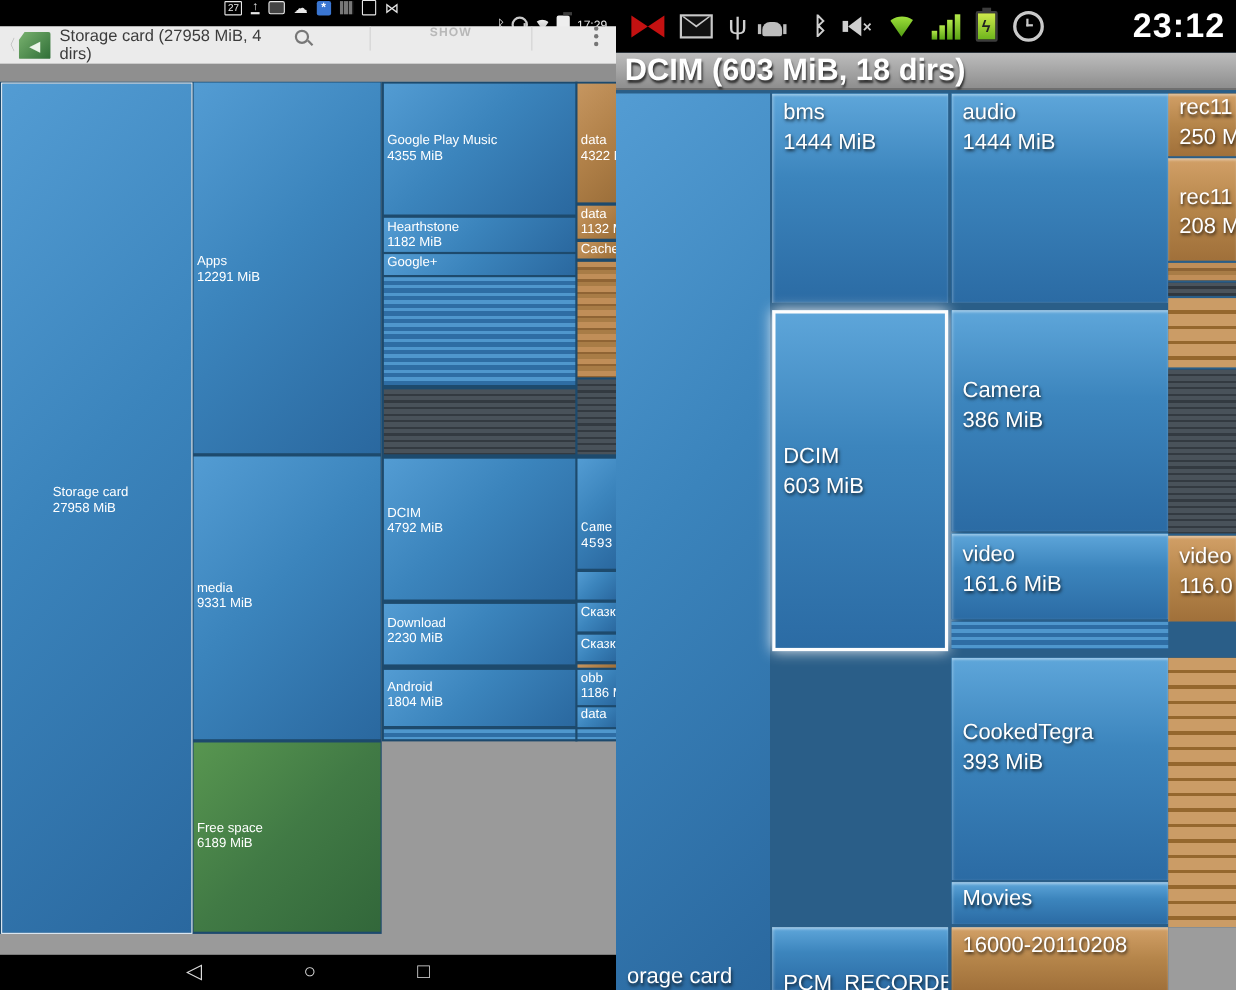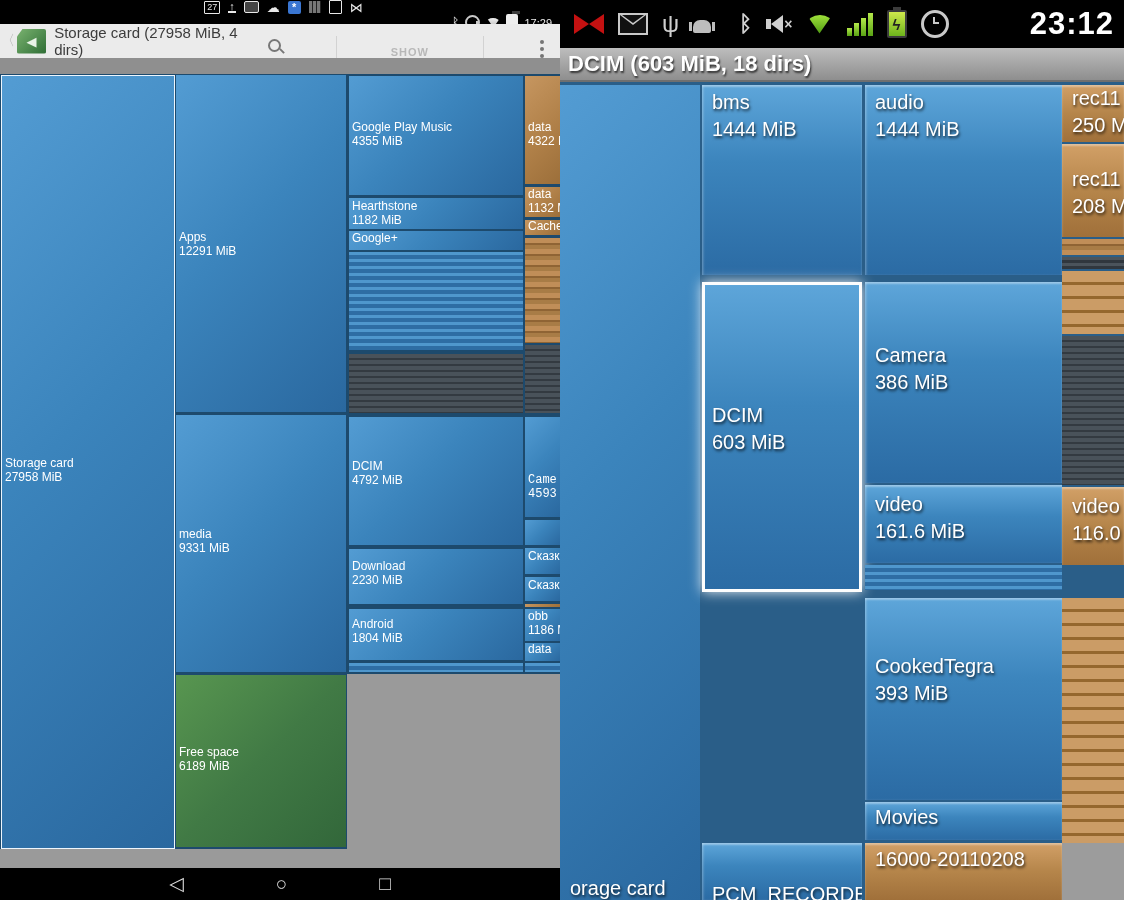--- a/index.html
+++ b/index.html
@@ -20,21 +20,21 @@
   .clip-ic{width:11px;height:12px;border:1px solid #e8e8e8;border-radius:1px;}
   .glyph13{font-size:13px;line-height:13px;}
   .appbar{position:absolute;left:0;top:24px;width:560px;height:34px;background:#ebebeb;
           display:flex;align-items:center;color:#3c3c3c;}
   .backchev{color:#b5b5b5;font-size:14px;padding:0 2px 0 1px;}
   .appicon{width:30px;height:25px;margin-right:8px;position:relative;border-radius:2px;
            background:linear-gradient(135deg,#79b26f,#2f6e36);
            clip-path:polygon(0 32%,20% 0,100% 0,100% 100%,0 100%);
            display:flex;align-items:center;justify-content:center;color:#eaf4e8;font-size:13px;}
   .appbar-title{font-size:15px;}
-  .appbar-right{margin-left:auto;display:flex;align-items:flex-end;height:100%;gap:41px;}
+  .appbar-right{margin-left:auto;display:flex;align-items:flex-start;height:100%;gap:41px;}
   .search-ic{position:relative;width:22px;height:22px;margin-right:8px;}
   .search-ic .lens{position:absolute;left:3px;top:3px;width:9px;height:9px;border:2px solid #777;border-radius:50%;}
   .search-ic .handle{position:absolute;left:14px;top:14px;width:6px;height:2px;background:#777;transform:rotate(45deg);}
   .ab-divider{width:1px;height:22px;background:#d2d2d2;}
   .show-btn{font-size:11px;color:#b8b8b8;letter-spacing:1px;padding:0 13px;font-weight:bold;}
   .dots{display:flex;flex-direction:column;gap:3px;padding:0 16px 0 15px;}
   .dots i{width:4px;height:4px;border-radius:50%;background:#757575;}
   .graybar-top{position:absolute;left:0;top:58px;width:560px;height:16px;background:#8f8f8f;}
   #tm-left{position:absolute;left:0;top:74px;width:560px;height:794px;background:#9a9a9a;overflow:hidden;}
   .navbar{position:absolute;left:0;top:868px;width:560px;height:32px;background:#000;
@@ -70,21 +70,21 @@
          border-radius:2px;position:relative;display:flex;align-items:center;justify-content:center;
          color:#222;font-size:15px;font-weight:bold;}
   .bat-g:before{content:"";position:absolute;top:-5px;left:4px;width:8px;height:3px;background:#3c3c3c;}
   .clock-ic{width:22px;height:22px;border:3px solid #c9c9c9;border-radius:50%;position:relative;}
   .clock-ic:before{content:"";position:absolute;left:9px;top:4px;width:2px;height:7px;background:#c9c9c9;}
   .clock-ic:after{content:"";position:absolute;left:9px;top:9px;width:6px;height:2px;background:#c9c9c9;}
   .time-r{margin-left:auto;padding-right:10px;color:#fff;font-size:31px;font-weight:bold;letter-spacing:1px;}
   .titlebar-r{position:absolute;left:0;top:48px;width:564px;height:32px;
               background:linear-gradient(180deg,#bdbdbd,#8e8e8e);
               border-bottom:2px solid #6f6f6f;display:flex;align-items:center;}
-  .titlebar-r span{color:#fff;font-size:22px;font-weight:bold;padding-left:8px;
+  .titlebar-r span{color:#fff;font-size:28px;font-weight:bold;padding-left:8px;
                    text-shadow:1px 2px 2px rgba(40,40,40,.9);}
   #tm-right{position:absolute;left:0;top:82px;width:564px;height:818px;background:#2a5e88;overflow:hidden;}
   
   .blk{position:absolute;overflow:hidden;}
   .lbl{position:absolute;left:0;white-space:pre;color:#fff;}
   #tm-left .lbl{font-size:12px;line-height:14px;padding-left:3px;}
   #tm-right .lbl{font-size:20px;line-height:27px;padding-left:10px;
                  text-shadow:1px 2px 3px rgba(0,0,0,.75);}
   .v-backing{background:#1d4a6d;}
   .v-blue{background:linear-gradient(135deg,#539cd3 0%,#3b84bc 45%,#2a689f 100%);}
@@ -152,21 +152,21 @@
     </div>
 
     <div class="graybar-top"></div>
 
     <div id="tm-left">
         <div class="blk v-backing" style="left: 0px; top: 0px; width: 174px; height: 775px;"></div>
         <div class="blk v-backing" style="left: 174px; top: 0px; width: 173px; height: 775px;"></div>
         <div class="blk v-backing" style="left: 347px; top: 0px; width: 178px; height: 600px;"></div>
         <div class="blk v-backing" style="left: 523px; top: 0px; width: 37px; height: 600px;"></div>
         <div class="blk v-blue v-selthin" style="left: 1px; top: 1px; width: 172px; height: 772px;">
-          <div class="lbl" style="top: 380px;">Storage card
+          <div class="lbl" style="top: 364px; margin-left: 43px;">Storage card
 27958 MiB</div>
         </div>
         <div class="blk v-blue" style="left: 176px; top: 1px; width: 170px; height: 337px;">
           <div class="lbl" style="top: 155px;">Apps
 12291 MiB</div>
         </div>
         <div class="blk v-blue" style="left: 176px; top: 341px; width: 170px; height: 257px;">
           <div class="lbl" style="top: 112px;">media
 9331 MiB</div>
         </div>

